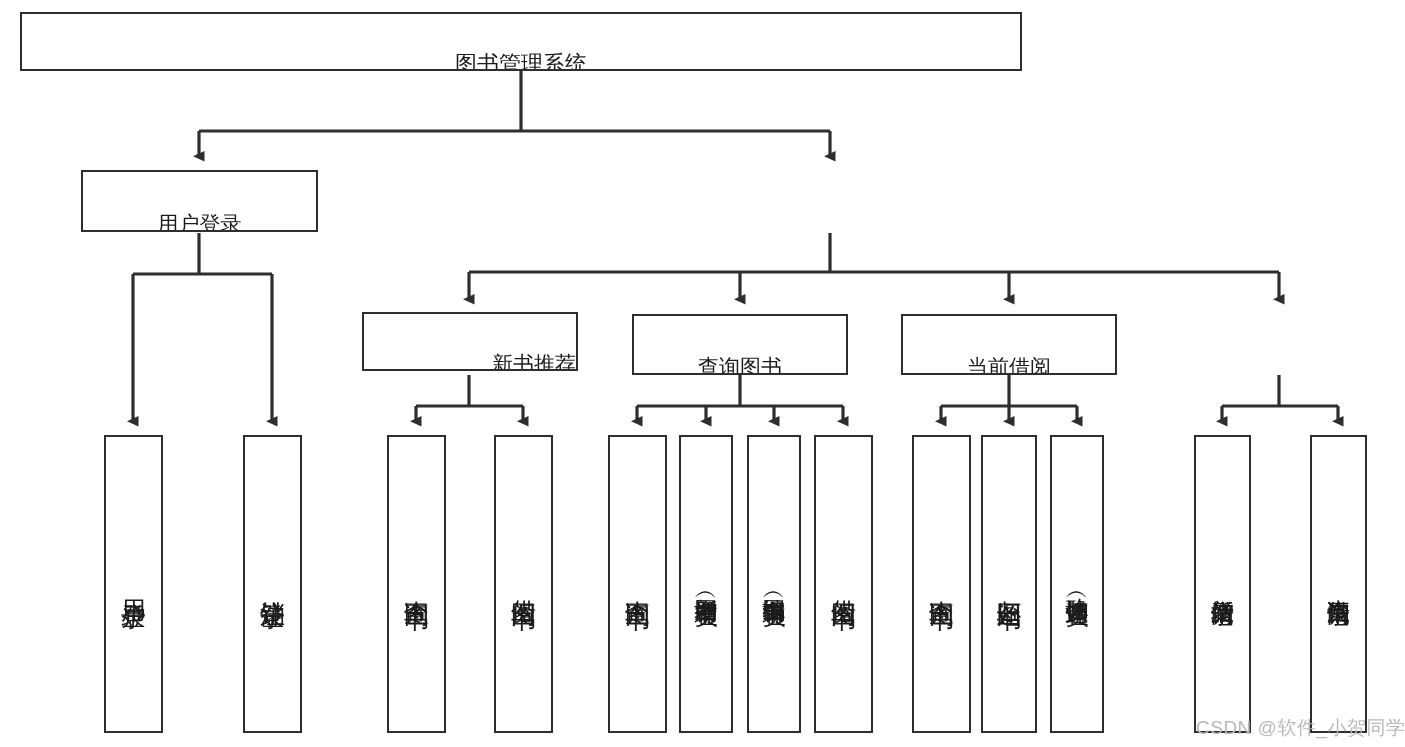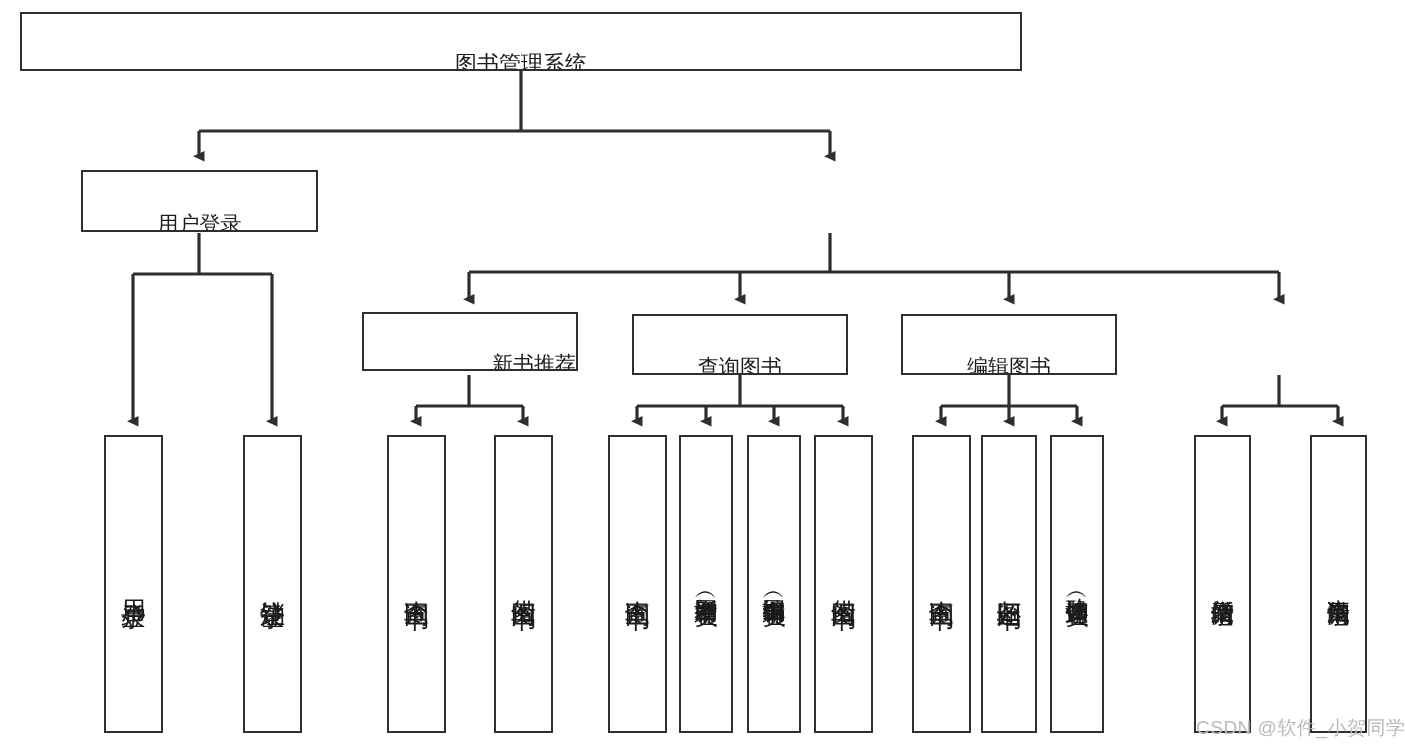--- a/index.html
+++ b/index.html
@@ -137,21 +137,21 @@
     <span class="label">用户登录</span>
   </div>
 
   <div class="node horiz" style="left:362px; top:312px; width:216px; height:59px;justify-content:flex-end;">
     <span class="label">新书推荐</span>
   </div>
   <div class="node horiz" style="left:632px; top:314px; width:216px; height:61px;">
     <span class="label">查询图书</span>
   </div>
   <div class="node horiz" style="left:901px; top:314px; width:216px; height:61px;">
-    <span class="label">编辑图书</span>
+    <span class="label">当前借阅</span>
   </div>
 
   <div class="node vert" style="left:104px; top:435px; width:59px; height:298px;">
     <span class="label">用户登录</span>
   </div>
   <div class="node vert" style="left:243px; top:435px; width:59px; height:298px;">
     <span class="label">注销登录</span>
   </div>
 
   <div class="node vert" style="left:387px; top:435px; width:59px; height:298px;">

